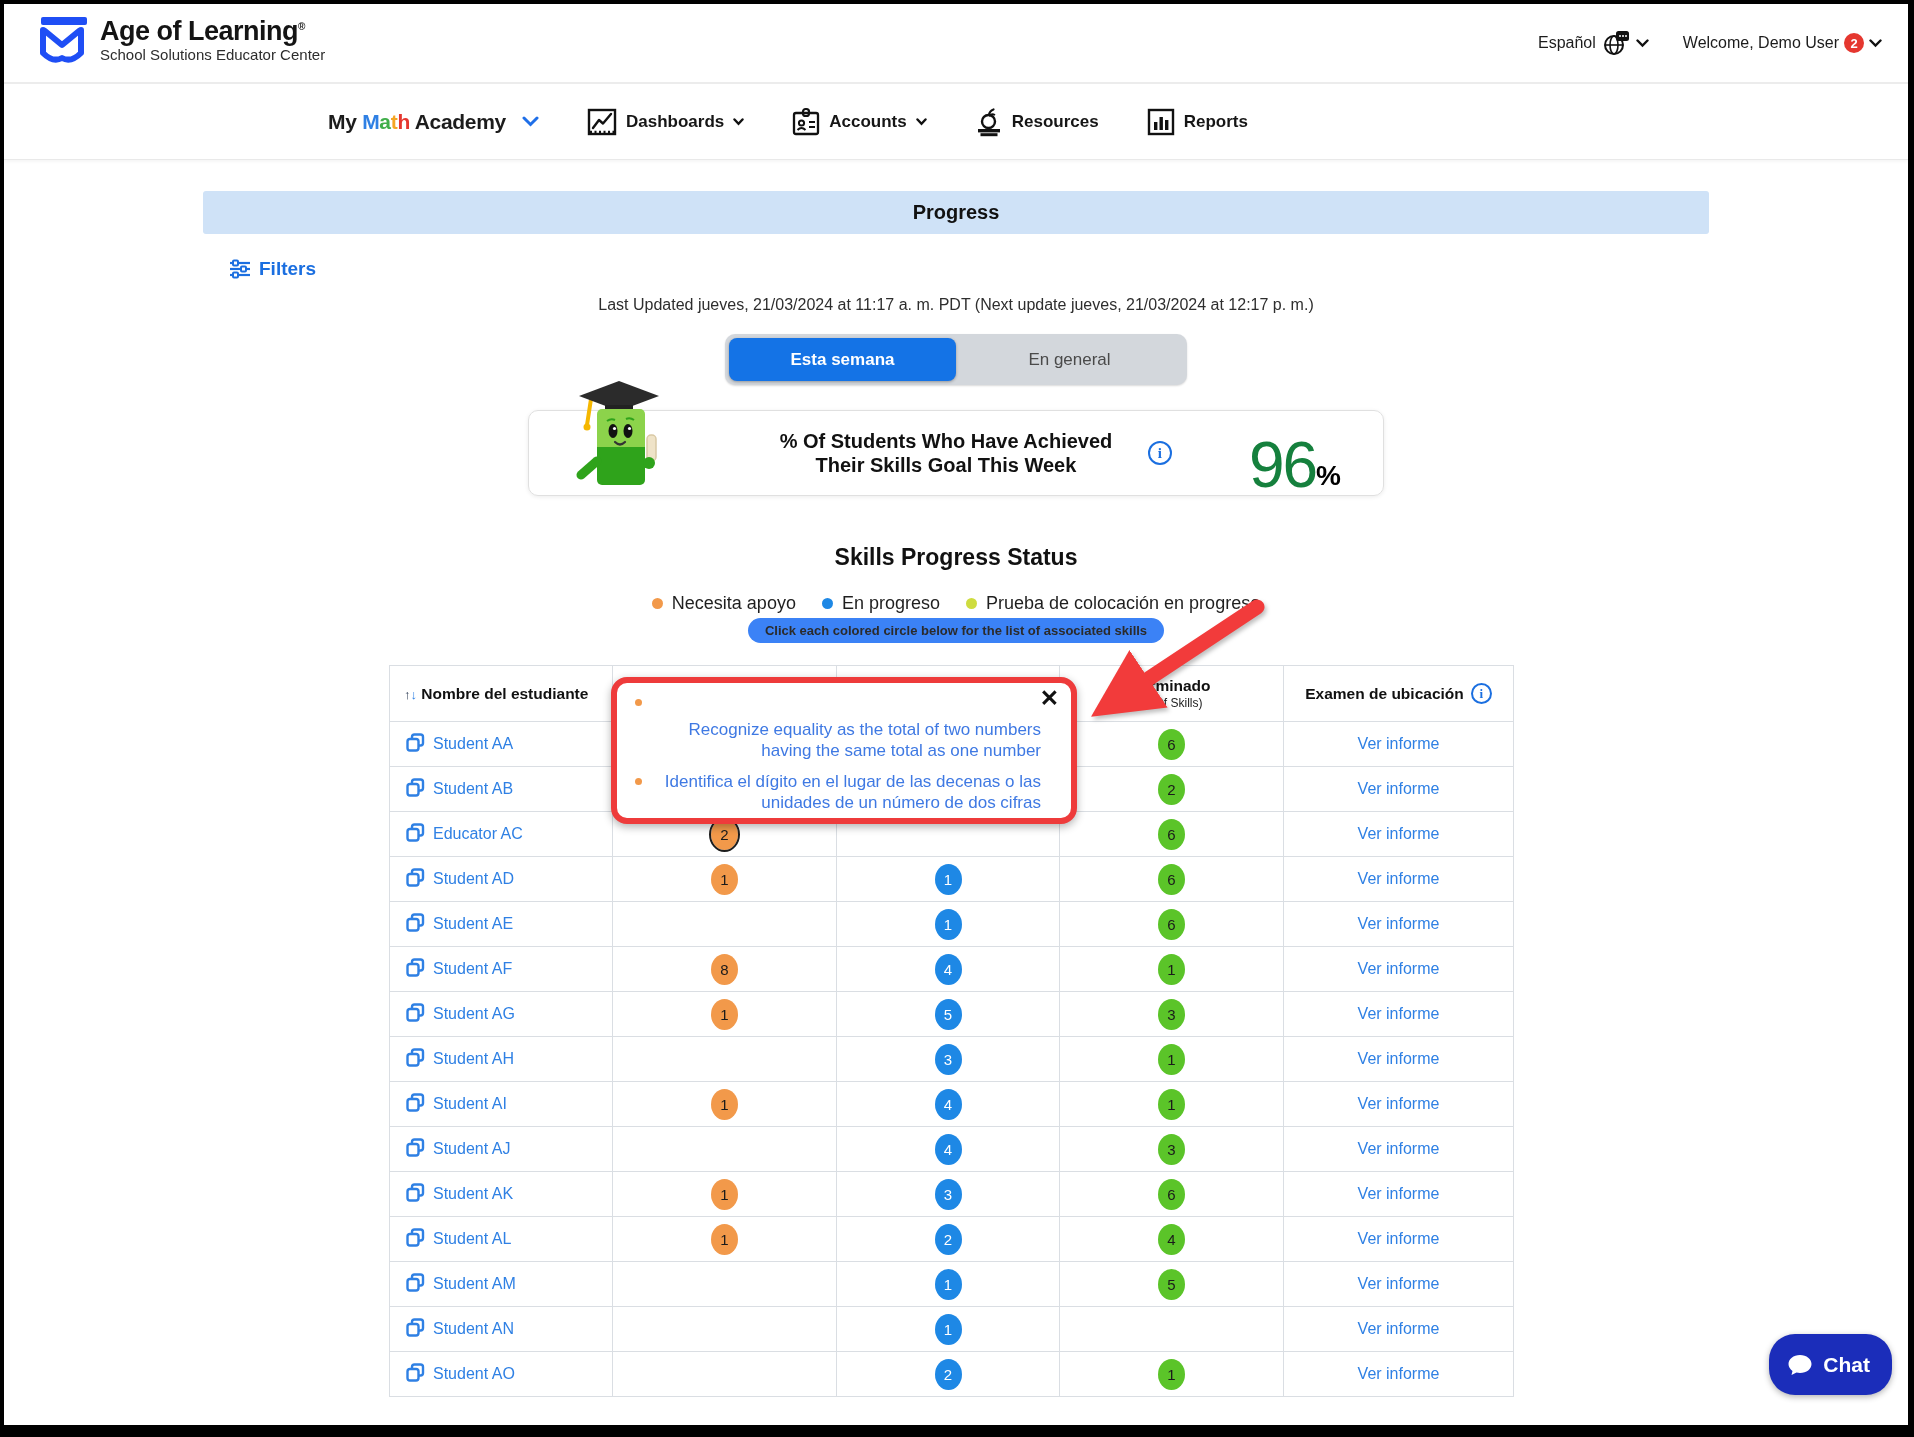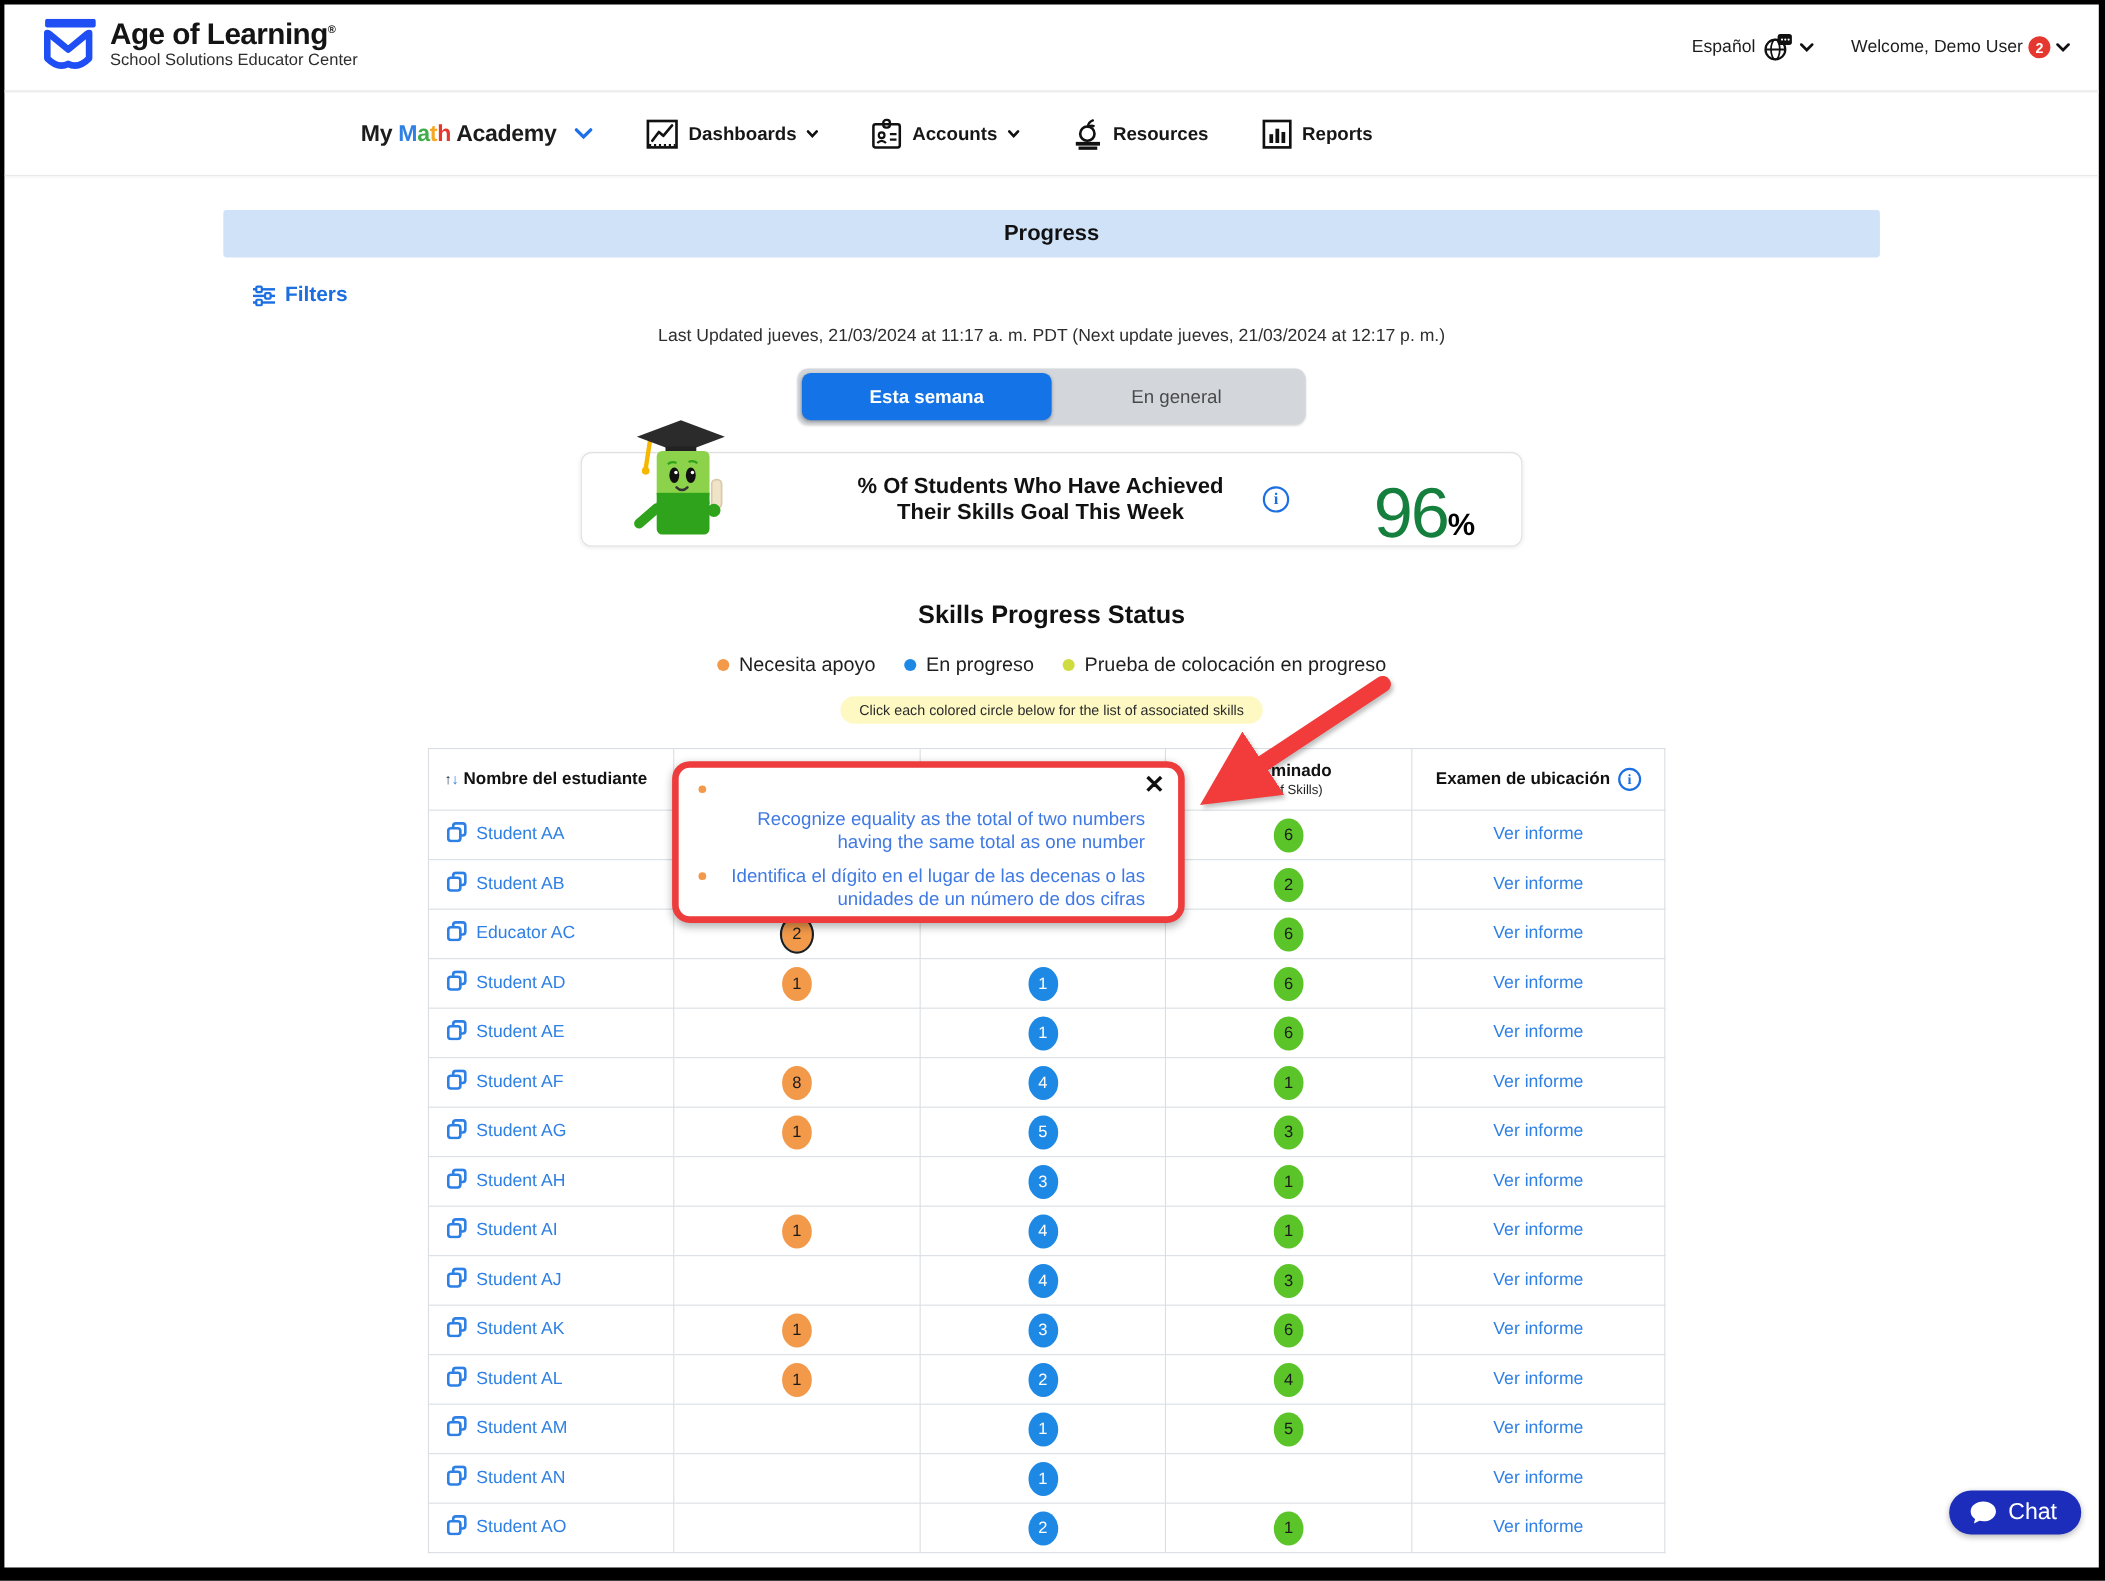--- a/index.html
+++ b/index.html
@@ -53,22 +53,22 @@
              display:inline-flex; align-items:center; justify-content:center;
              font-size:15px; font-weight:bold; font-family:"Liberation Serif", serif; cursor:pointer; }
   .goal-value { padding-right:42px; display:flex; align-items:flex-end; }
   .goal-value .num { font-size:64px; font-weight:normal; line-height:0.9; letter-spacing:-2px; color:#15803d; }
   .goal-value .pct { font-size:28px; font-weight:bold; color:#000; line-height:1.4; }
   
   .skills-title { text-align:center; margin-top:48px; font-size:23px; font-weight:bold; color:#111; }
   .legend { display:flex; justify-content:center; gap:26px; margin-top:22px; font-size:18px; color:#1f1f1f; }
   .legend-item { display:flex; align-items:center; gap:9px; }
   .dot { width:11px; height:11px; border-radius:50%; display:inline-block; }
-  .hint-pill { width:fit-content; margin:18px auto 0; background:#fef9c3; border-radius:13px;
-               padding:5px 17px; font-size:13px; color:#2b2b2b; }
+  .hint-pill { width:fit-content; margin:4px auto 0; background:#3b82f6; border-radius:13px;
+               padding:5px 17px; font-size:13px; color:#2b2b2b;font-weight:bold; }
   
   .table-wrap { position:relative; margin:22px 0 0 186px; width:1124px; }
   table { border-collapse:collapse; table-layout:fixed; width:1124px; background:#fff; }
   th, td { border:1px solid #DADEE3; text-align:center; }
   thead th { height:56px; font-size:15.5px; color:#111; }
   th .sub { display:block; font-size:12px; font-weight:normal; color:#222; margin-top:1px; }
   th.name-h { text-align:left; padding-left:14px; }
   .sort-up { color:#27364f; font-size:13px; }
   .sort-dn { color:#2F80E4; font-size:13px; }
   td { height:45px; }
@@ -93,23 +93,23 @@
   .popup li { position:relative; text-align:right; font-size:17px; line-height:1.25;
               color:#3F79E3; padding:0 14px; margin-bottom:9px; }
   .popup li::before { content:''; position:absolute; left:2px; top:7px; width:7px; height:7px;
                       border-radius:50%; background:#F2994A; }
   .popup li:first-child { padding-top:26px; }
   .popup li:first-child::before { top:6px; }
   
   .arrow-svg { position:absolute; left:640px; top:-82px; z-index:6; pointer-events:none;
                filter:drop-shadow(2px 3px 2px rgba(0,0,0,.25)); }
   
-  .chat-btn { position:absolute; right:16px; bottom:30px; height:40px; padding:0 22px 0 18px;
+  .chat-btn { position:absolute; right:16px; bottom:30px; height:61px; padding:0 22px 0 18px;
               background:#1B2DBA; border:none; border-radius:26px; display:flex; align-items:center;
-              gap:10px; color:#fff; font-size:21px; font-weight:normal; font-family:inherit;
+              gap:10px; color:#fff; font-size:21px; font-weight:bold; font-family:inherit;
               cursor:pointer; box-shadow:0 2px 6px rgba(0,0,0,.3); }
 </style>
 </head>
 <body>
 
 <header class="topbar">
   <div class="logo">
     <svg width="56" height="52" viewBox="0 0 56 52">
       <rect x="7" y="0" width="46" height="8" rx="2" fill="#1F4EF5"></rect>
       <path d="M9 13 L9 36 Q19 46 28 41 Q37 46 47 36 L47 13" fill="none" stroke="#1F4EF5" stroke-width="6" stroke-linejoin="round" stroke-linecap="round"></path>

